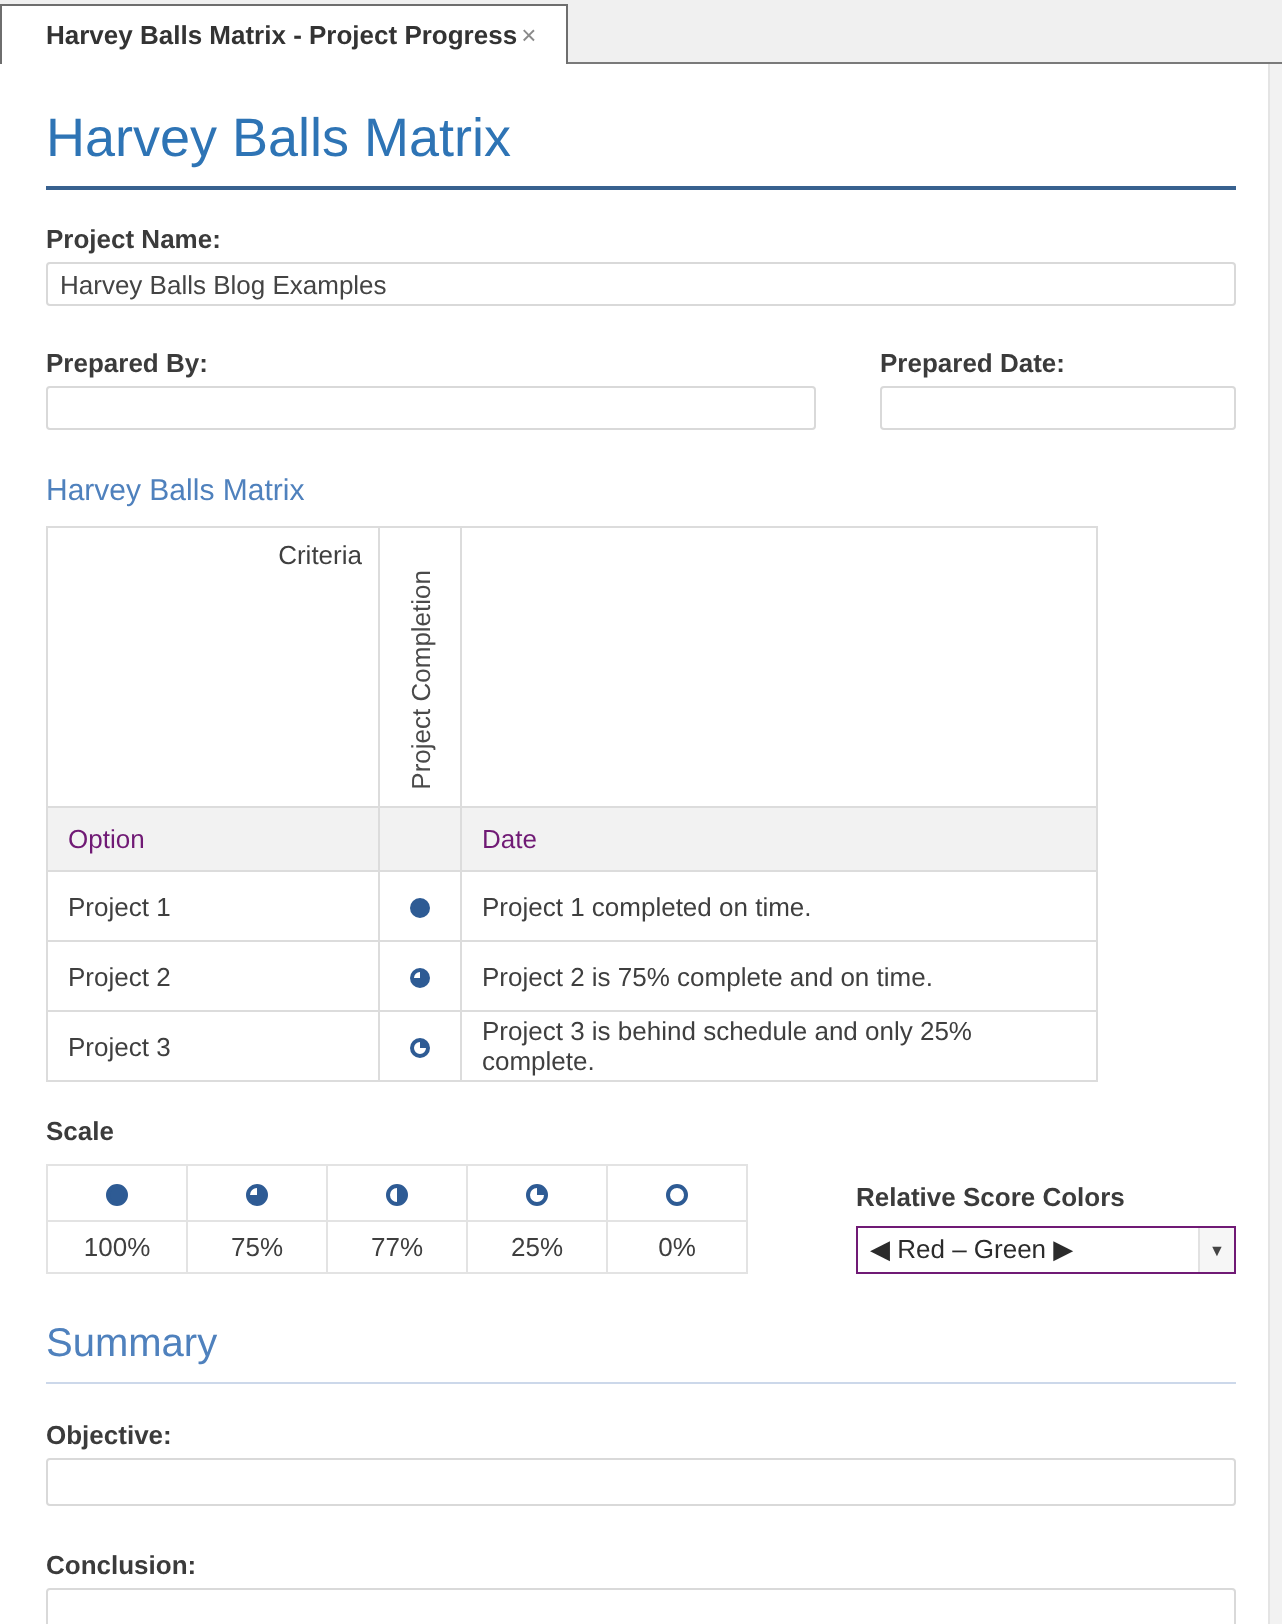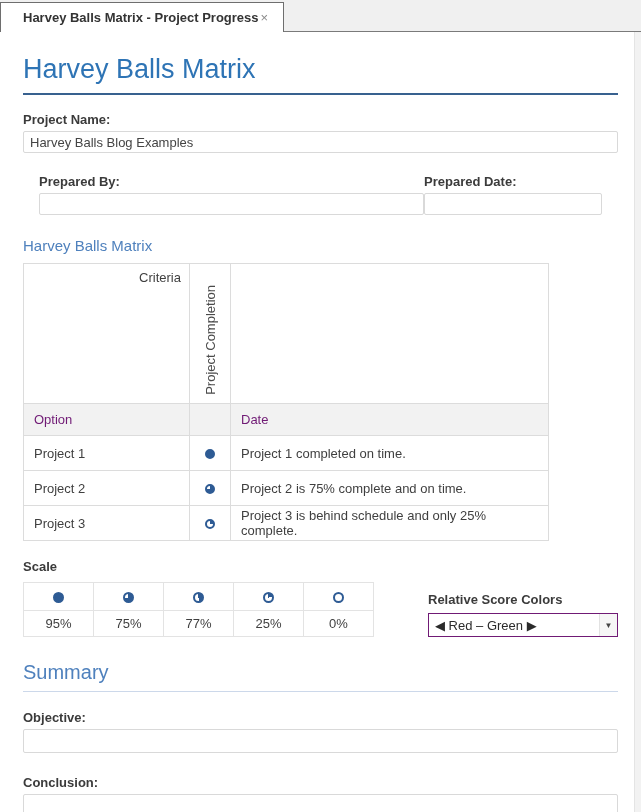--- a/index.html
+++ b/index.html
@@ -27,21 +27,21 @@
   .content{padding:0 23px;}
   h1.page-title{margin-top:21px;font-size:27px;font-weight:400;color:var(--title);line-height:32px;}
   .title-rule{border-bottom:2px solid var(--rule);margin-top:8px;}
 
   .field{margin-top:17px;}
   .field .lbl{display:block;font-size:13px;font-weight:bold;color:var(--label);}
   .field input{display:block;width:100%;height:22px;border:1px solid var(--inputborder);
                margin-top:4px;font-size:13px;padding:0 6px;color:#444;outline:none;
                font-family:inherit;border-radius:2px;}
   .field input.tall{height:24px;}
-  .row2{display:flex;justify-content:center;margin-top:21px;}
+  .row2{display:flex;justify-content:space-between;margin-top:21px;}
   .row2 .field{margin-top:0;}
   .f-by{width:385px;}
   .f-date{width:178px;}
 
   .section-title{margin-top:22px;font-size:15px;font-weight:400;color:var(--section);}
 
   
   table.matrix{border-collapse:collapse;margin-top:9px;table-layout:fixed;border-radius:15px;}
   table.matrix td{border:1px solid var(--tborder);font-size:13px;color:#3F3F3F;background:#fff;}
   td.criteria-cell{width:166px;height:140px;vertical-align:top;text-align:right;padding:6px 8px;}
@@ -156,21 +156,21 @@
         <table class="scale">
           <tbody>
             <tr class="balls" id="scale-ball-row">
                 <td><span class="ball big" style="border-color: rgb(46, 91, 148); background: conic-gradient(rgb(46, 91, 148) 100%, rgb(255, 255, 255) 100%);"></span></td>
                 <td><span class="ball big" style="border-color: rgb(46, 91, 148); background: conic-gradient(rgb(46, 91, 148) 75%, rgb(255, 255, 255) 75%);"></span></td>
                 <td><span class="ball big" style="border-color: rgb(46, 91, 148); background: conic-gradient(rgb(46, 91, 148) 50%, rgb(255, 255, 255) 50%);"></span></td>
                 <td><span class="ball big" style="border-color: rgb(46, 91, 148); background: conic-gradient(rgb(46, 91, 148) 25%, rgb(255, 255, 255) 25%);"></span></td>
                 <td><span class="ball big" style="border-color: rgb(46, 91, 148); background: rgb(255, 255, 255);"></span></td>
               </tr>
             <tr class="pcts" id="scale-label-row">
-                <td class="pct">95%</td>
+                <td class="pct">100%</td>
                 <td class="pct">75%</td>
                 <td class="pct">77%</td>
                 <td class="pct">25%</td>
                 <td class="pct">0%</td>
               </tr>
           </tbody>
         </table>
       </div>
       <div class="colors-block">
         <span class="colors-lbl">Relative Score Colors</span>

